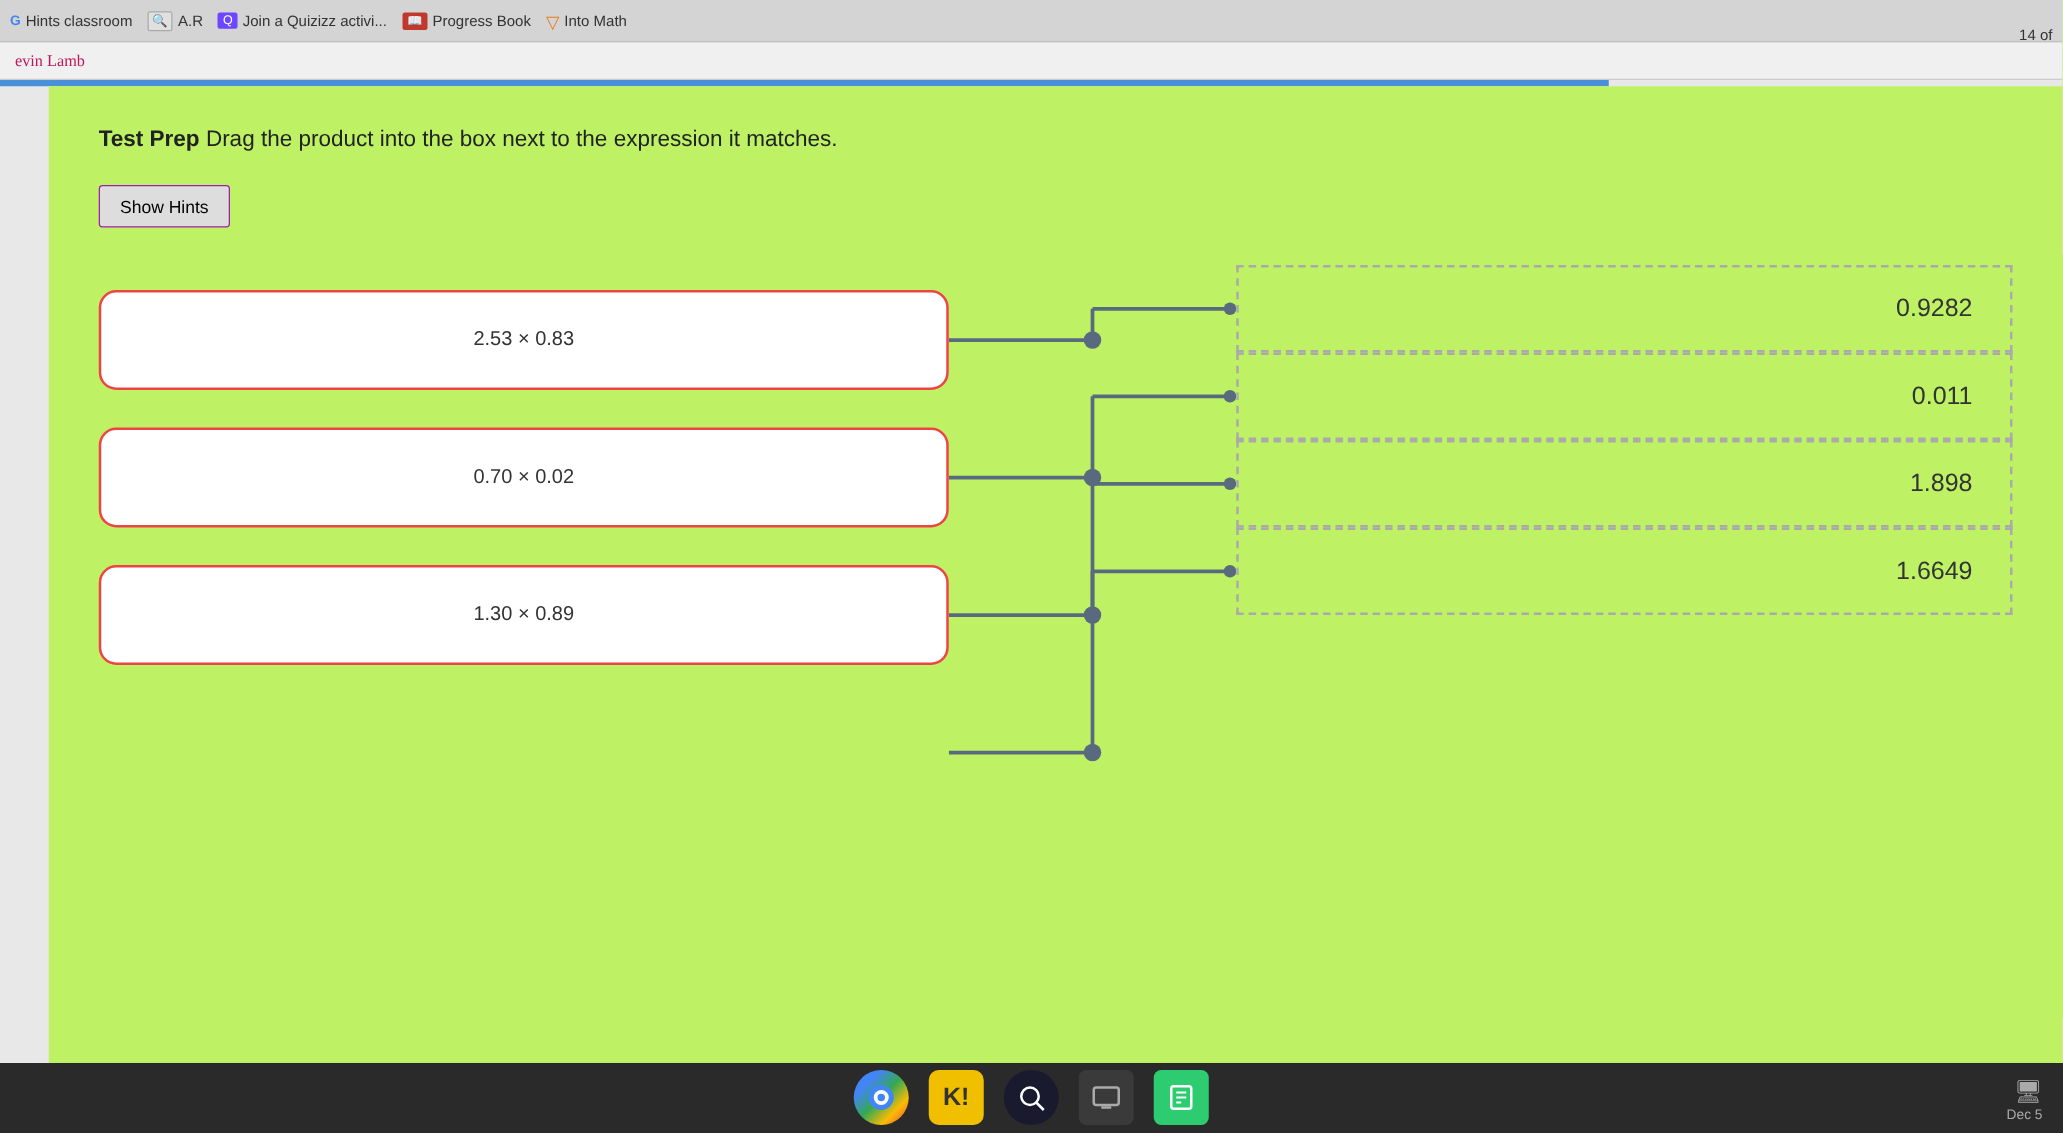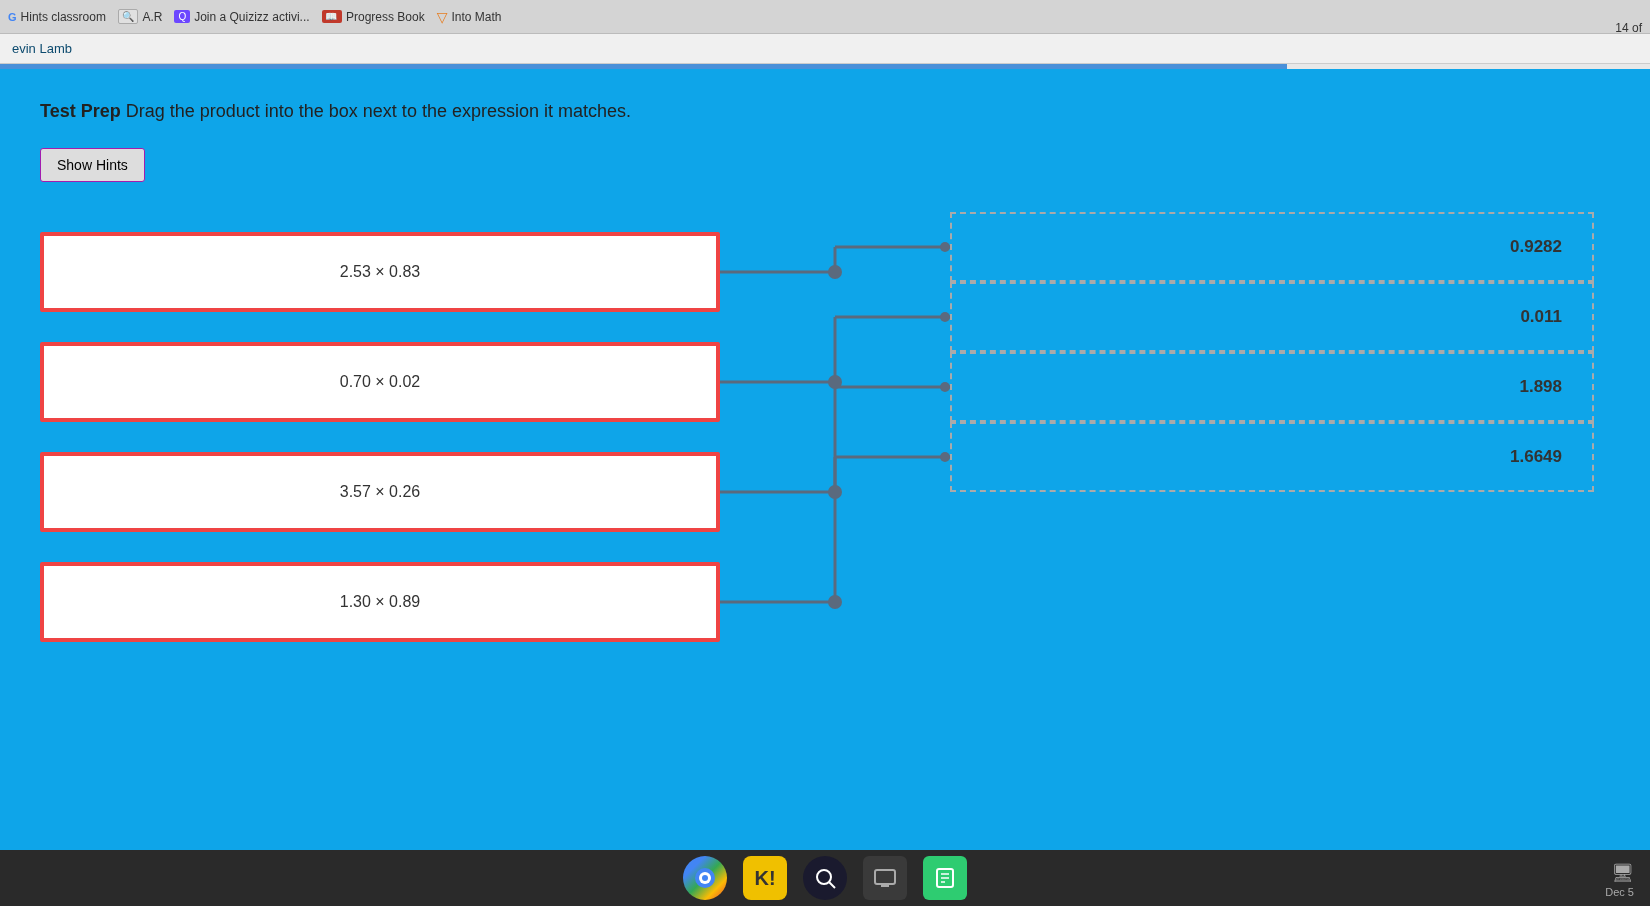--- a/index.html
+++ b/index.html
@@ -43,37 +43,39 @@
     }
 
     
     .address-bar {
       background: #f0f0f0;
       height: 30px;
       display: flex;
       align-items: center;
       padding: 0 12px;
       font-size: 13px;
-      color: #0c4a6e;
+      color: #be185d;
       border-bottom: 1px solid #ccc;
+      font-family: Liberation Serif, serif;
     }
 
     
     .progress-bar-strip {
       height: 5px;
       background: #4a90d9;
       width: 78%;
     }
 
     
     .main-content {
-      background: #0ea5e9;
-      padding: 30px 56px 20px 40px;
+      background: #bef264;
+      padding: 30px 40px 20px 40px;
       min-height: 830px;
       position: relative;
+      margin-left: 39px;
     }
 
     .instruction-text {
       font-size: 18px;
       color: #222;
       margin-bottom: 24px;
       line-height: 1.4;
     }
     .instruction-text strong {
       font-weight: bold;
@@ -94,43 +96,42 @@
     .expressions-col {
       display: flex;
       flex-direction: column;
       gap: 30px;
       width: 680px;
       padding-top: 20px;
     }
 
     .expression-box {
       background: white;
-      border: 4px solid #ef4444;
+      border: 2px solid #ef4444;
       padding: 20px 16px;
       min-height: 80px;
       display: flex;
       align-items: center;
       justify-content: center;
       font-size: 16px;
       color: #333;
-      border-radius: 2px;
+      border-radius: 14px;
     }
 
     .answer-box {
       border: 2px dashed #aaa;
       min-height: 70px;
       display: flex;
       align-items: center;
       justify-content: flex-end;
       padding-right: 30px;
-      font-size: 17px;
+      font-size: 20px;
       color: #333;
       background: transparent;
       position: relative;
-      font-weight: bold;
     }
 
     
     .taskbar {
       position: fixed;
       bottom: 0;
       left: 0;
       width: 1650px;
       height: 56px;
       background: #2a2a2a;
@@ -219,23 +220,20 @@
   <div class="match-wrapper">
 
     <div class="expressions-col">
       <div class="expression-box">
         <span>2.53 × 0.83</span>
       </div>
       <div class="expression-box">
         <span>0.70 × 0.02</span>
       </div>
       <div class="expression-box">
-        <span>3.57 × 0.26</span>
-      </div>
-      <div class="expression-box">
         <span>1.30 × 0.89</span>
       </div>
     </div>
 
     <div style="width:230px; position:relative;">
       <svg width="230" height="490" viewBox="0 0 230 490" style="display:block;">
 
         <line x1="0" y1="60" x2="115" y2="60" stroke="#5a6a7e" stroke-width="3"></line>
         <line x1="115" y1="60" x2="115" y2="35" stroke="#5a6a7e" stroke-width="3"></line>
         <line x1="115" y1="35" x2="230" y2="35" stroke="#5a6a7e" stroke-width="3"></line>

